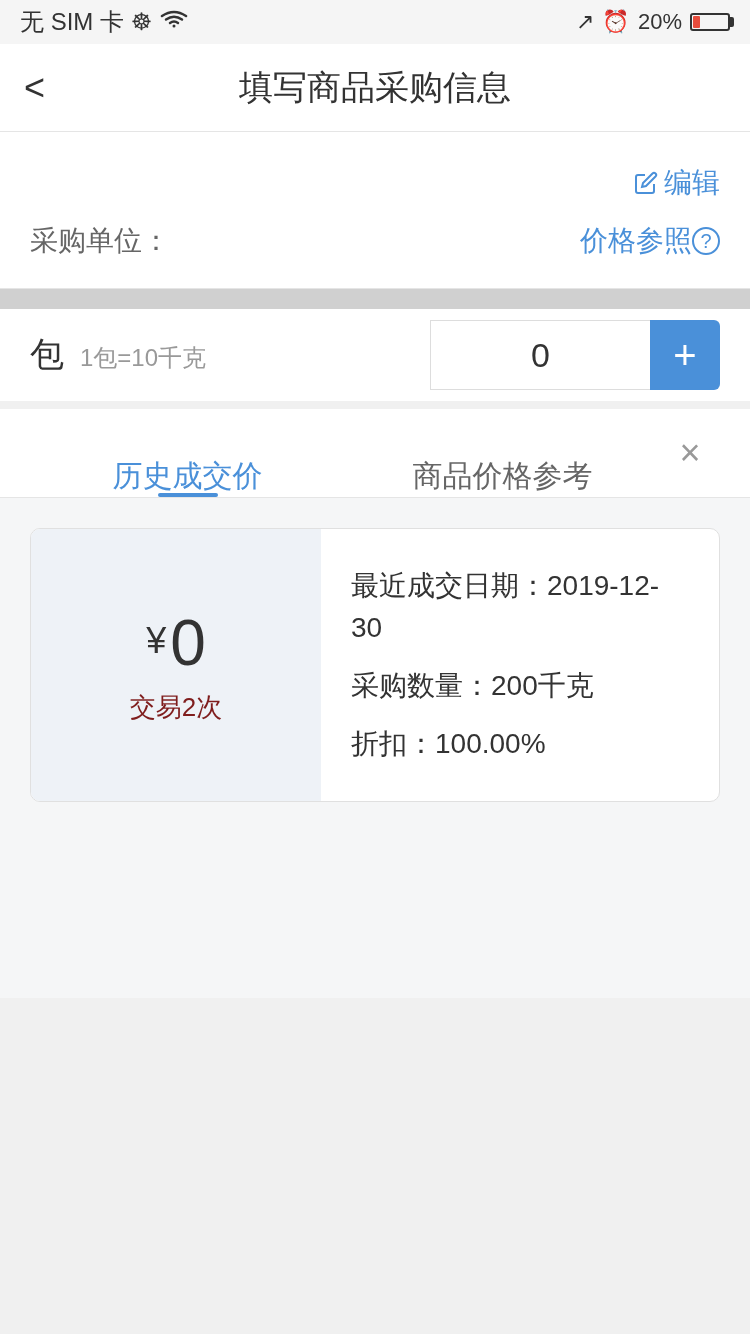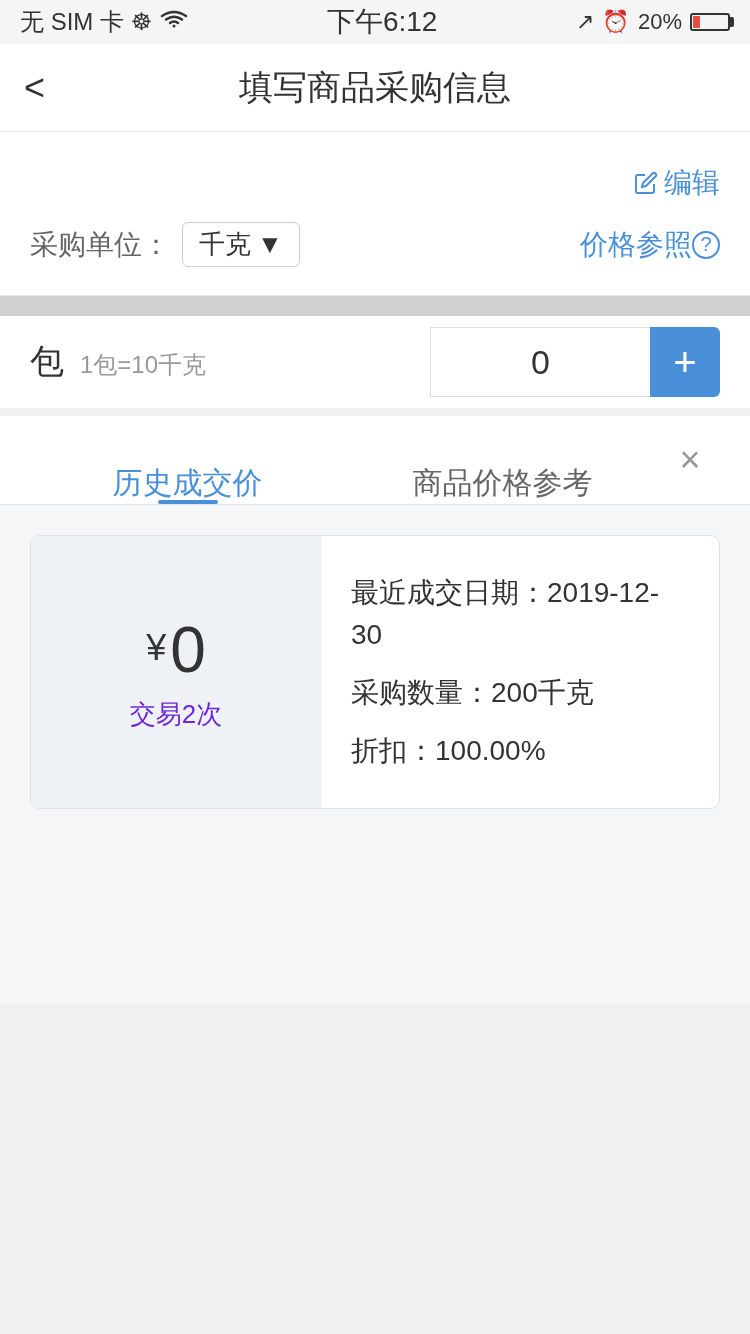--- a/index.html
+++ b/index.html
@@ -339,21 +339,21 @@
     .history-price-symbol {
       font-size: 36px;
       margin-top: 14px;
       margin-right: 4px;
     }
     .history-price-value {
       font-size: 64px;
     }
     .history-trades {
       font-size: 26px;
-      color: #6d28d9;
+      color: #7f1d1d;
       margin-top: 10px;
     }
     .history-right {
       flex: 1;
       padding: 36px 30px;
       display: flex;
       flex-direction: column;
       justify-content: center;
       gap: 16px;
     }
@@ -371,21 +371,20 @@
     <span>无 SIM 卡 ☸</span>
     <span>
       <svg width="28" height="20" viewBox="0 0 28 20">
         <path d="M14 16 L14 16" stroke="#333" stroke-width="3" stroke-linecap="round"></path>
         <path d="M10 13 Q14 10 18 13" stroke="#333" stroke-width="2.5" fill="none" stroke-linecap="round"></path>
         <path d="M6 9.5 Q14 4 22 9.5" stroke="#333" stroke-width="2.5" fill="none" stroke-linecap="round"></path>
         <path d="M2 6 Q14 -2 26 6" stroke="#333" stroke-width="2.5" fill="none" stroke-linecap="round"></path>
       </svg>
     </span>
   </div>
-  <div class="status-center">下午6:12</div>
   <div class="status-right">
     <span>↗</span>
     <span>⏰</span>
     <span>20%</span>
     <span class="battery-icon">
       <span class="battery-body">
         <span class="battery-fill"></span>
       </span>
     </span>
   </div>
@@ -404,24 +403,20 @@
       <svg class="edit-icon-svg" viewBox="0 0 24 24" fill="none" stroke="#4a90d9" stroke-width="2">
         <path d="M11 4H4a2 2 0 0 0-2 2v14a2 2 0 0 0 2 2h14a2 2 0 0 0 2-2v-7"></path>
         <path d="M18.5 2.5a2.121 2.121 0 0 1 3 3L12 15l-4 1 1-4 9.5-9.5z"></path>
       </svg>
       <span>编辑</span>
     </div>
   </div>
   <div class="product-footer">
     <div class="unit-row">
       <span>采购单位：</span>
-      <div class="unit-selector">
-        <span>千克</span>
-        <span>▼</span>
-      </div>
     </div>
     <div class="price-ref">
       <span>价格参照</span>
       <div class="help-circle">?</div>
     </div>
   </div>
 </div>
 
 <div class="divider-bar"></div>
 

